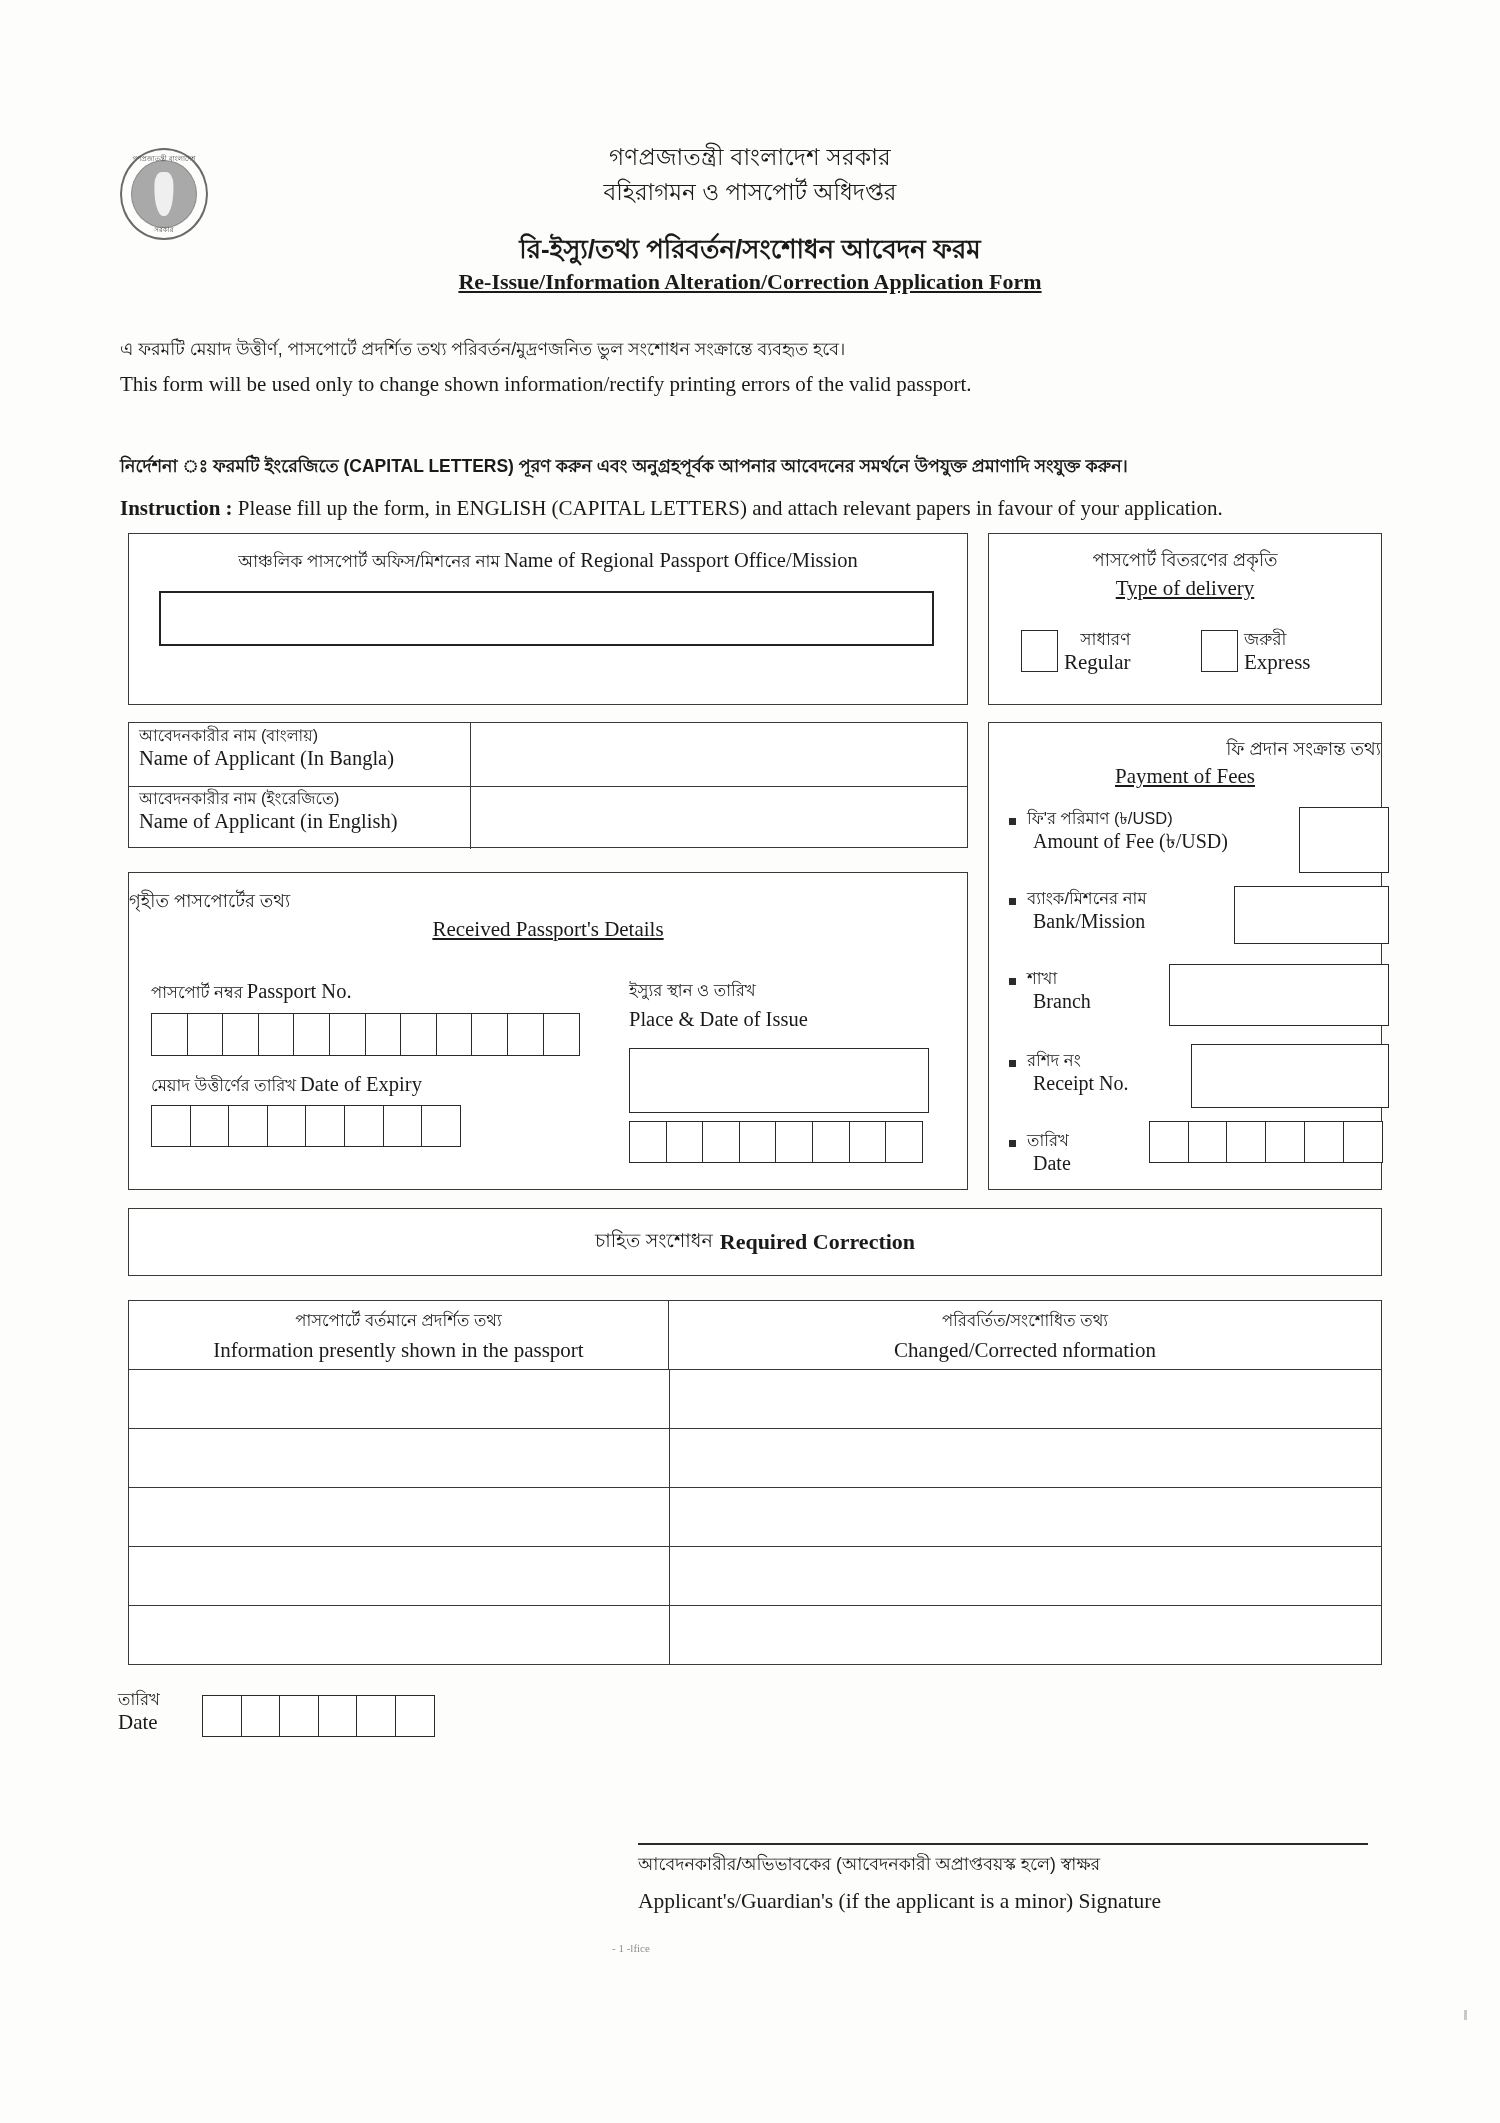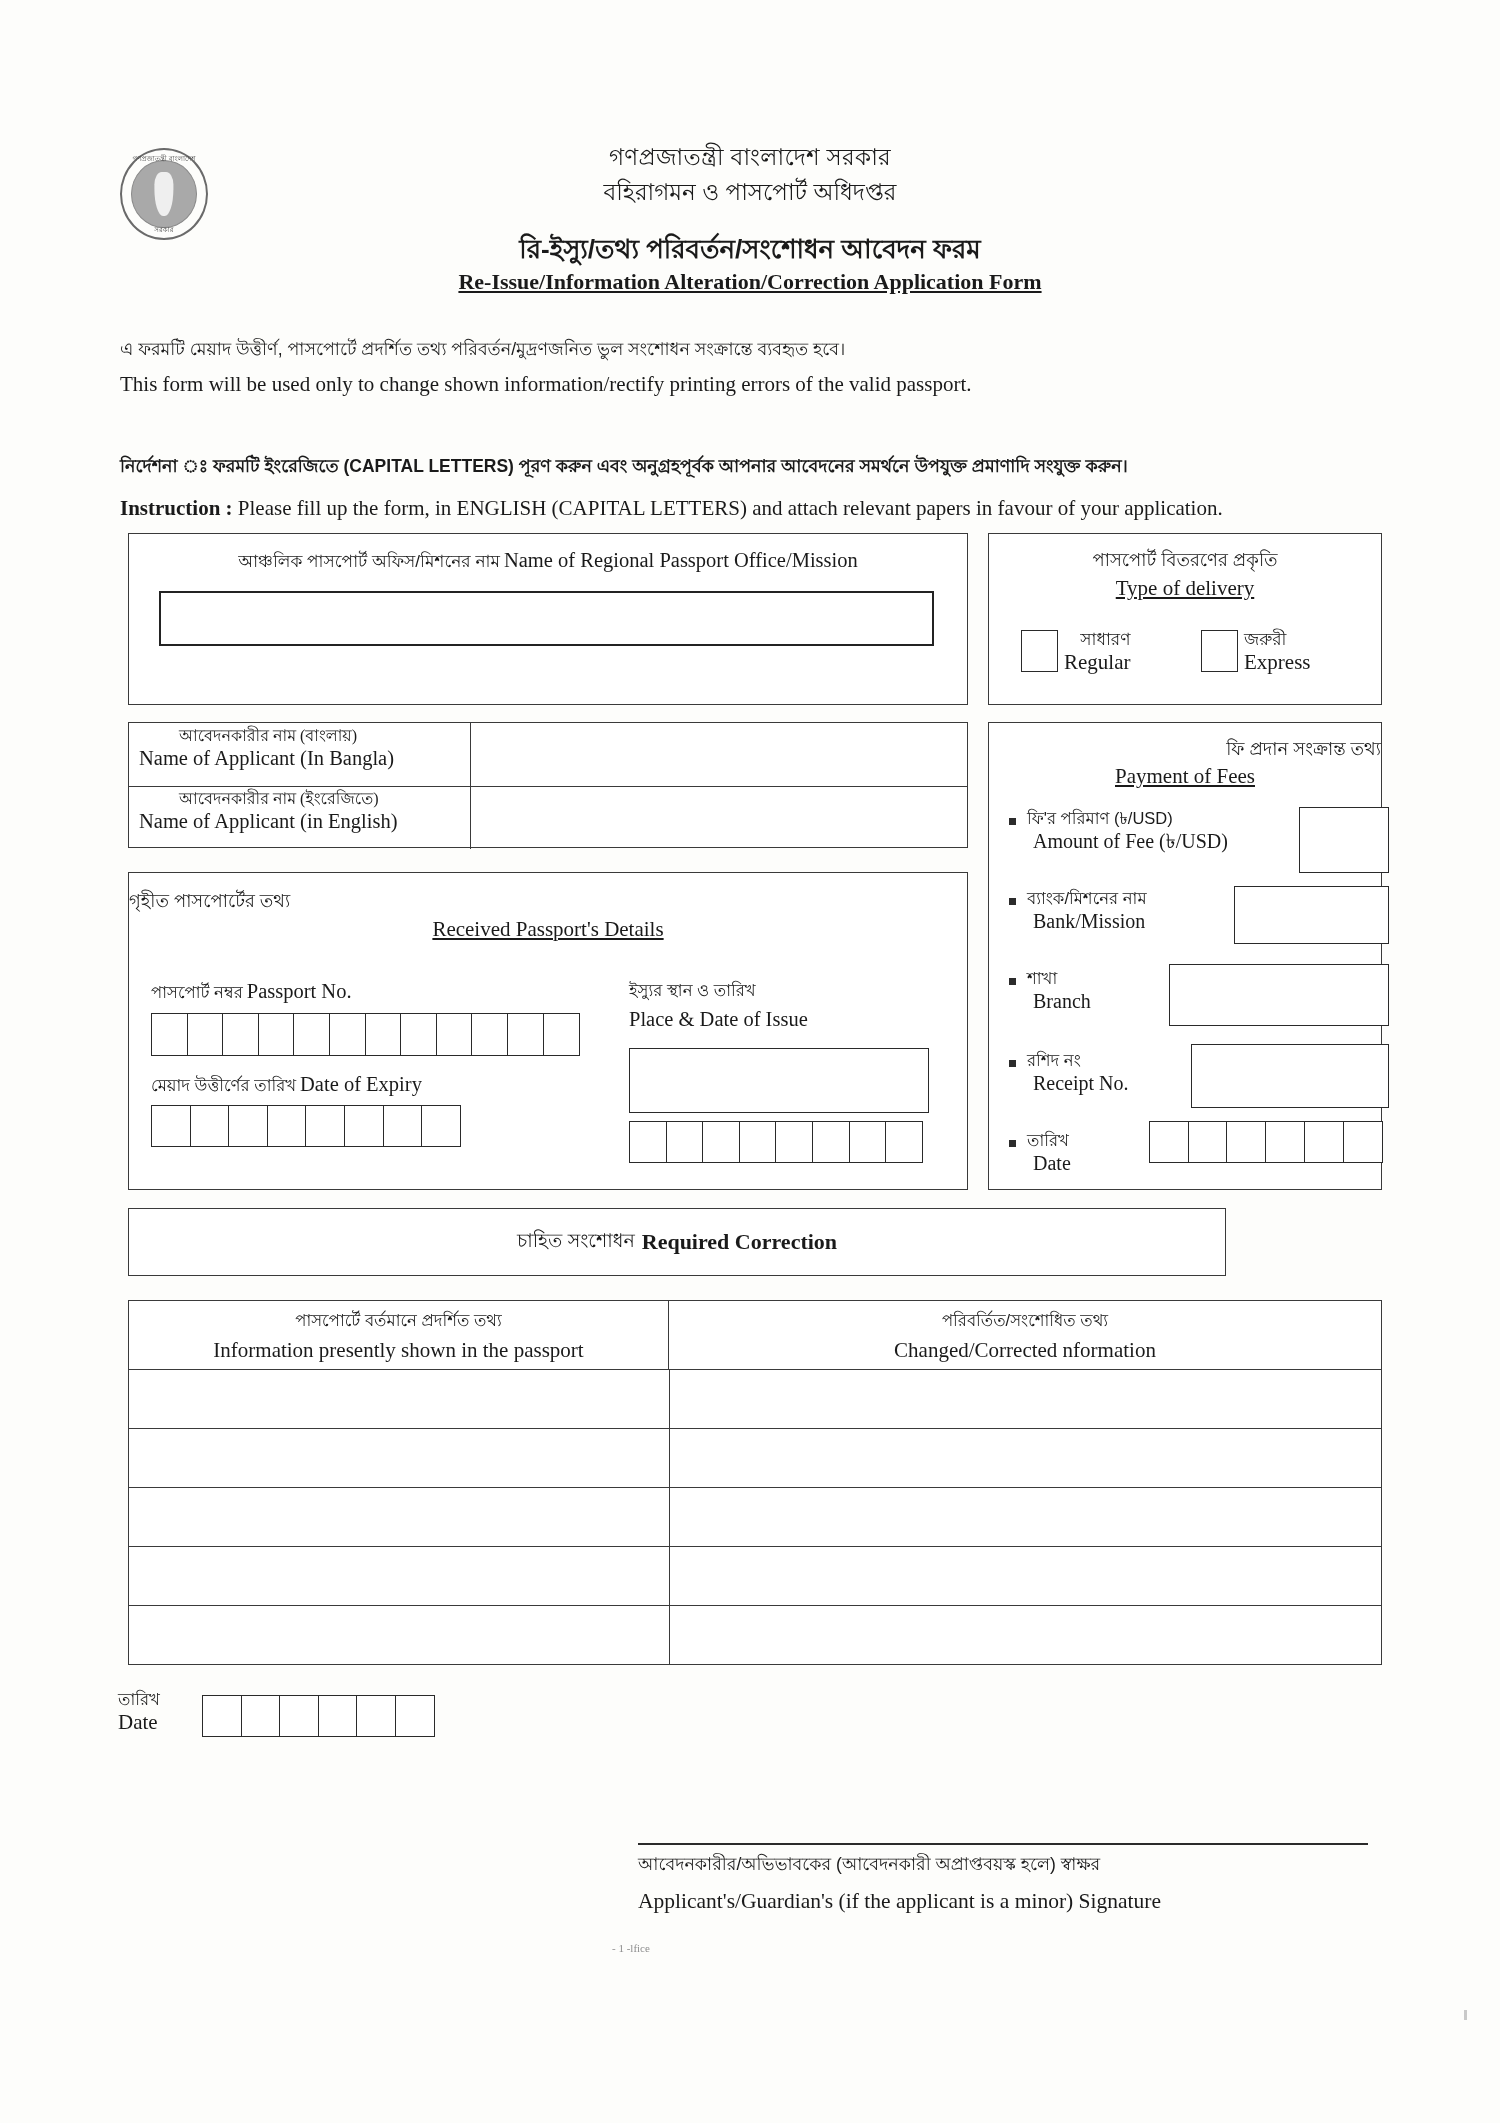--- a/index.html
+++ b/index.html
@@ -165,21 +165,21 @@
   #opt-regular { left: 32px; top: 96px; text-align: right; }
   #opt-express { left: 212px; top: 96px; }
 
   
   #name-table { left: 128px; top: 722px; width: 840px; height: 126px; }
   #name-table .row { position: absolute; left: 0; right: 0; height: 63px; }
   #name-table .row.r1 { top: 0; border-bottom: 1.2px solid #3a3a3a; }
   #name-table .row.r2 { top: 63px; }
   #name-table .lc { position: absolute; left: 0; top: 0; width: 342px; height: 100%; border-right: 1.2px solid #3a3a3a; box-sizing: border-box; padding: 3px 0 0 10px; }
   #name-table .rc { position: absolute; left: 342px; right: 0; top: 0; height: 100%; }
-  #name-table .lc .a { font-size: 16px; font-family: Liberation Serif, serif; line-height: 1.25; margin-left: 40px; }
+  #name-table .lc .a { font-size: 16px; font-family: Liberation Sans, sans-serif; line-height: 1.25; }
   #name-table .lc .b { font-size: 20.5px; line-height: 1.2; }
 
   
   #fees-panel { left: 988px; top: 722px; width: 394px; height: 468px; }
   #fees-bn { position: absolute; left:0; right:0; top: 12px; text-align:right; font-size: 18px; font-family: "Liberation Sans", sans-serif; }
   #fees-en { position: absolute; left:0; right:0; top: 41px; text-align:center; font-size: 21px; text-decoration: underline; }
   .fee-row { position: absolute; left: 20px; right: 12px; }
   .fee-bullet { position: absolute; left: 0; top: 7px; width: 7px; height: 7px; background: #2b2b2b; }
   .fee-lab { position: absolute; left: 18px; top: -3px; }
   .fee-lab .a { font-size: 16.5px; font-family: "Liberation Sans", sans-serif; line-height: 1.3; }
@@ -215,21 +215,21 @@
   .cellrow span:first-child { margin-left: 0; }
   #row-passno { left: 22px; top: 140px; }
   #row-passno span { width: 37px; height: 43px; }
   #row-expiry { left: 22px; top: 232px; }
   #row-expiry span { width: 40px; height: 42px; }
   #issue-input { position: absolute; left: 500px; top: 175px; width: 300px; height: 65px; border: 1.4px solid #2a2a2a; background:#fff; box-sizing: border-box; }
   #row-issue { left: 500px; top: 248px; }
   #row-issue span { width: 38px; height: 42px; }
 
   
-  #reqcorr-bar { left: 128px; top: 1208px; width: 1098px; height: 68px; }
+  #reqcorr-bar { left: 128px; top: 1208px; width: 1254px; height: 68px; }
   #reqcorr-bar .inner { position: absolute; inset: 0; display: flex; align-items: center; justify-content: center; }
   #reqcorr-bar .a { font-size: 19px; font-family: "Liberation Sans", sans-serif; }
   #reqcorr-bar .b { font-size: 22px; font-weight: bold; margin-left: 7px; }
 
   
   #corr-table { left: 128px; top: 1300px; width: 1254px; height: 365px; }
   #corr-table .hdrrow { position: absolute; left:0; right:0; top:0; height: 68px; border-bottom: 1.3px solid #3a3a3a; }
   #corr-table .hdrcell { position: absolute; top:0; height: 100%; display: flex; flex-direction: column; align-items: center; justify-content: center; box-sizing: border-box; }
   #corr-table .hdrcell.left { left: 0; width: 540px; border-right: 1.3px solid #3a3a3a; }
   #corr-table .hdrcell.right { left: 540px; right: 0; }

